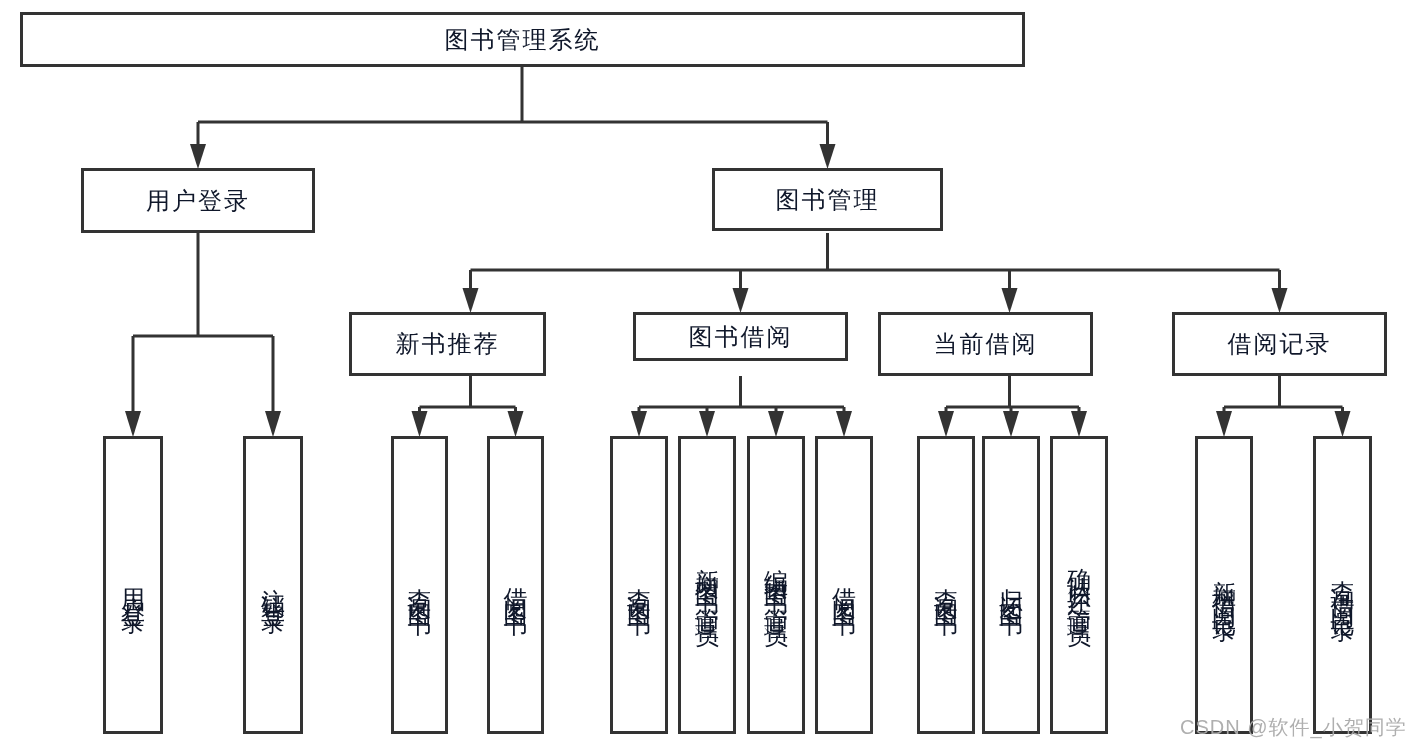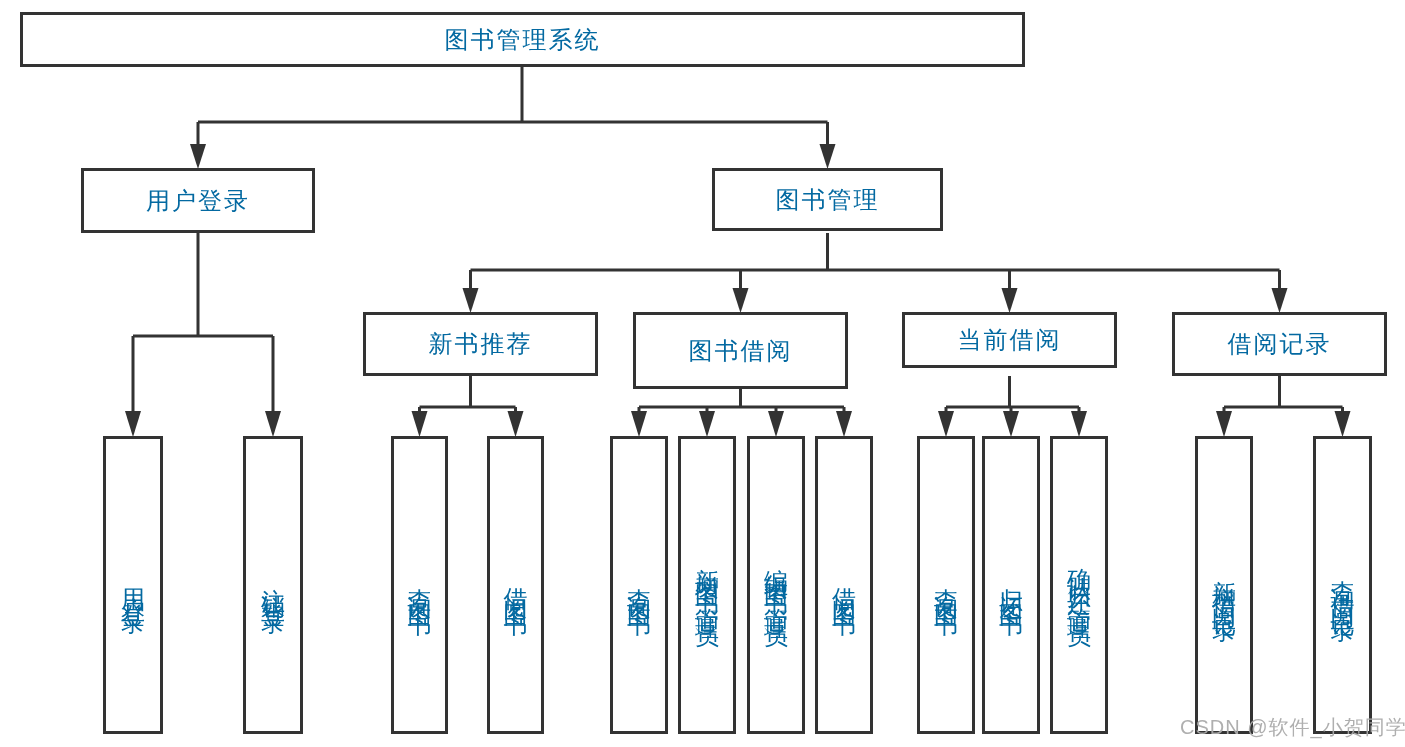--- a/index.html
+++ b/index.html
@@ -22,21 +22,21 @@
   .node {
     position: absolute;
     box-sizing: border-box;
     background: #ffffff;
     border: 3px solid #333333;
     display: flex;
     align-items: center;
     justify-content: center;
   }
   .node span {
-    color: #0369a1;
+    color: #0f172a;
     font-size: 24px;
     white-space: nowrap;
   }
   .node.h span { letter-spacing: 2px; }
   .node.v span {
     writing-mode: vertical-lr;
     text-orientation: mixed;
     letter-spacing: 8px;
     line-height: 1;
   }
@@ -104,27 +104,27 @@
     <span>图书管理系统</span>
   </div>
 
   <div class="node h" style="left:81px;top:168px;width:234px;height:65px">
     <span>用户登录</span>
   </div>
   <div class="node h" style="left:712px;top:168px;width:231px;height:63px">
     <span>图书管理</span>
   </div>
 
-  <div class="node h" style="left:363px;top:312px;width:235px;height:64px">
+  <div class="node h" style="left:349px;top:312px;width:197px;height:64px">
     <span>新书推荐</span>
   </div>
-  <div class="node h" style="left:633px;top:312px;width:215px;height:77px">
+  <div class="node h" style="left:633px;top:312px;width:215px;height:49px">
     <span>图书借阅</span>
   </div>
-  <div class="node h" style="left:902px;top:312px;width:215px;height:56px">
+  <div class="node h" style="left:878px;top:312px;width:215px;height:64px">
     <span>当前借阅</span>
   </div>
   <div class="node h" style="left:1172px;top:312px;width:215px;height:64px">
     <span>借阅记录</span>
   </div>
 
   <div class="node v" style="left:103px;top:436px;width:60px;height:298px">
     <span>用户登录</span>
   </div>
   <div class="node v" style="left:243px;top:436px;width:60px;height:298px">

